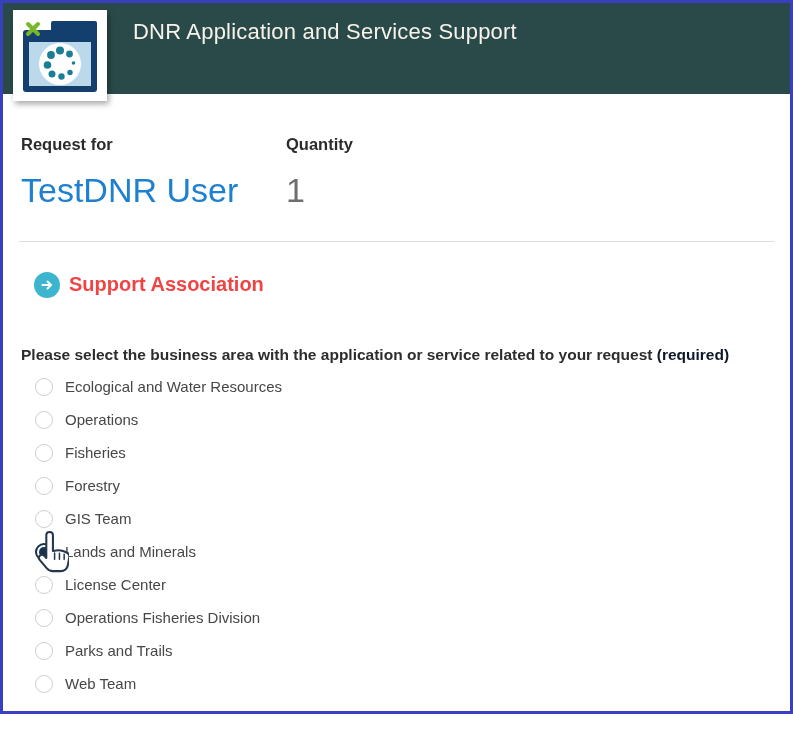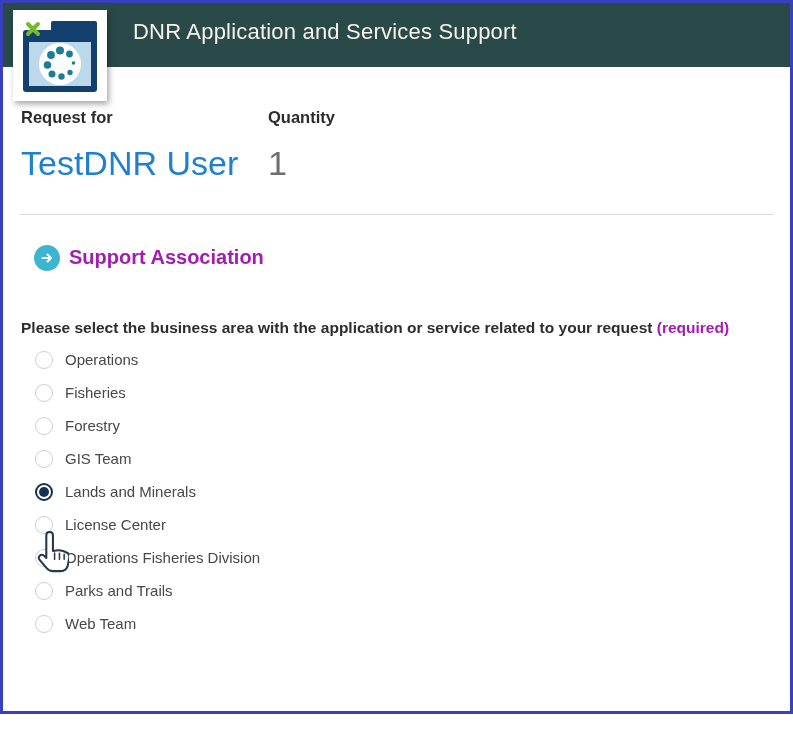--- a/index.html
+++ b/index.html
@@ -12,21 +12,21 @@
   .page {
     position: relative;
     width: 793px; height: 714px;
     border: 3px solid #3940c0;
     background: #ffffff;
     overflow: hidden;
   }
   
   .header {
     position: relative;
-    height: 64px;
+    height: 91px;
     background: #2a4a4a;
   }
   .header-title {
     position: absolute;
     left: 130px; top: 16px;
     font-size: 22px;
     font-weight: 400;
     color: #f7f3ea;
     letter-spacing: .2px;
   }
@@ -34,44 +34,44 @@
     position: absolute;
     left: 10px; top: 7px;
     width: 94px; height: 91px;
     background: #ffffff;
     box-shadow: 2px 3px 6px rgba(0,0,0,.35);
     display: flex; align-items: center; justify-content: center;
     z-index: 2;
   }
   
   .body { padding: 0 16px; }
-  .meta-row { display: flex; margin-top: 40px; padding-left: 2px; }
+  .meta-row { display: flex; margin-top: 40px; padding-left: 2px; gap: 18px; }
   .meta-col-request { width: 247px; }
   .meta-label { font-size: 16.5px; font-weight: 700; color: #2b2b2b; line-height: 20px; }
   .meta-value { margin-top: 18px; font-size: 34px; line-height: 36px; font-weight: 400; }
   .meta-value.link { color: #1f80d0; cursor: pointer; }
   .meta-value.gray { color: #6e6e6e; }
   .divider { margin-top: 33px; border: none; border-top: 1px solid #dcdcdc; }
   
   .section-heading {
     margin-top: 29px; padding-left: 15px;
     display: flex; align-items: center; gap: 9px;
     height: 27px; cursor: pointer;
   }
   .arrow-circle {
     width: 26px; height: 26px; border-radius: 50%;
     background: #3db5ce;
     display: flex; align-items: center; justify-content: center;
     flex: 0 0 auto;
   }
   .arrow-circle svg { display: block; }
-  .section-title { font-size: 20px; font-weight: 700; color: #a21caf; }
+  .section-title { font-size: 20px; font-weight: 700; color: #ef4444; }
   
   .question { margin-top: 48px; padding-left: 2px; font-size: 15.5px; font-weight: 700; color: #2d2d2d; line-height: 18px; }
-  .required { color: #a21caf; font-weight: 700; }
+  .required { color: #0f172a; font-weight: 700; }
   
   .radio-list { margin-top: 6px; }
   .radio-row {
     display: flex; align-items: center; gap: 12px;
     height: 33px; padding-left: 16px; cursor: pointer;
   }
   .radio {
     width: 18px; height: 18px; border-radius: 50%;
     border: 1px solid #cfcfcf; background: #fff;
     flex: 0 0 auto; position: relative;
@@ -144,20 +144,24 @@
     </div>
 
     <div class="question">
       <span>Please select the business area with the application or service related to your request</span>
       <span class="required">(required)</span>
     </div>
 
     <div class="radio-list">
       <div class="radio-row">
         <span class="radio"></span>
+        <span class="radio-label">Ecological and Water Resources</span>
+      </div>
+      <div class="radio-row">
+        <span class="radio"></span>
         <span class="radio-label">Operations</span>
       </div>
       <div class="radio-row">
         <span class="radio"></span>
         <span class="radio-label">Fisheries</span>
       </div>
       <div class="radio-row">
         <span class="radio"></span>
         <span class="radio-label">Forestry</span>
       </div>

